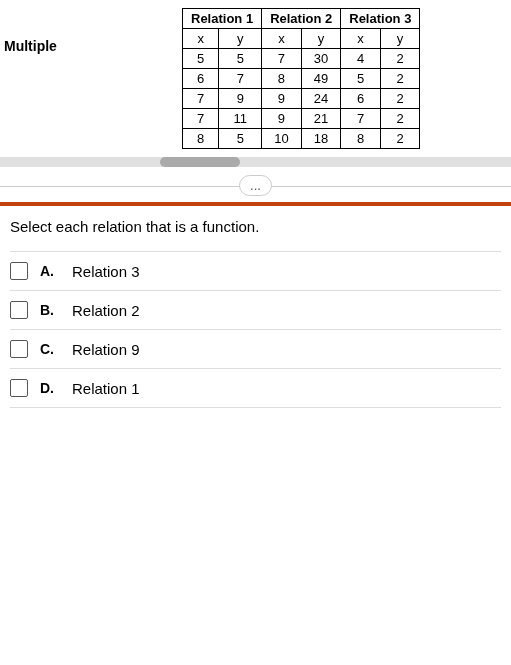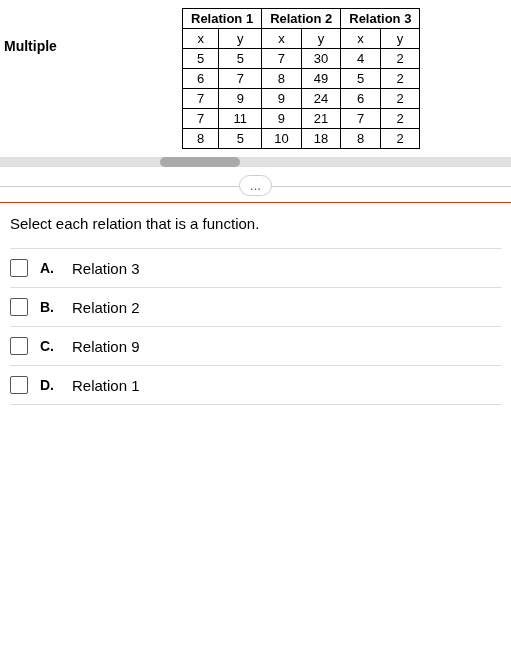--- a/index.html
+++ b/index.html
@@ -84,21 +84,21 @@
       padding: 2px 10px;
       font-size: 13px;
       color: #555;
       position: relative;
       z-index: 1;
     }
 
     .question-text {
       font-size: 15px;
       padding: 12px 10px 16px 10px;
-      border-top: 1px solid #c2410c;
+      border-top: 4px solid #c2410c;
     }
 
     .options {
       padding: 0 10px;
     }
 
     .option-item {
       display: flex;
       align-items: center;
       padding: 10px 0;

